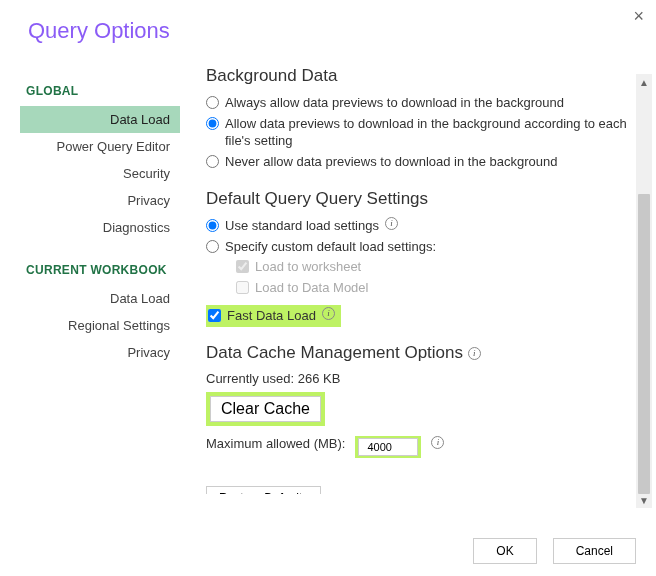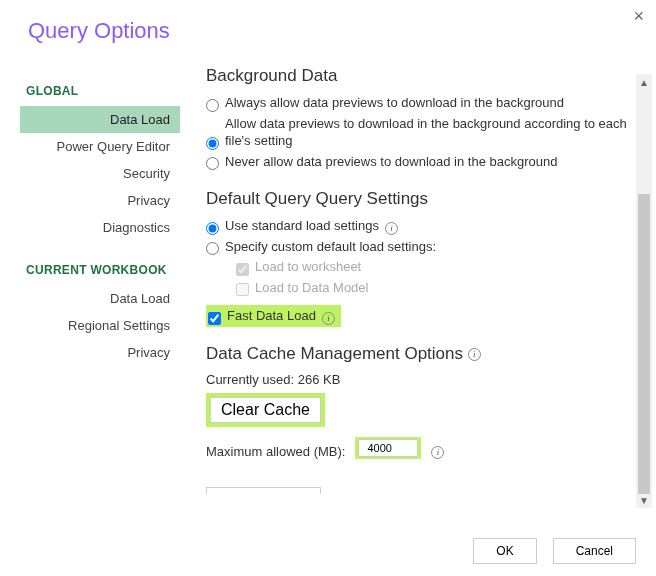--- a/index.html
+++ b/index.html
@@ -64,21 +64,21 @@
     position: relative;
   }
   .section-heading {
     font-size: 17px;
     font-weight: 400;
     color: #333;
     margin: 2px 0 8px 0;
   }
   .radio-row, .check-row {
     display: flex;
-    align-items: flex-end;
+    align-items: flex-start;
     gap: 6px;
     margin: 3px 0;
     font-size: 13px;
     line-height: 1.35;
   }
   .radio-row input[type=radio], .check-row input[type=checkbox] {
     margin: 2px 0 0 0;
     flex-shrink: 0;
   }
   .info-icon {
@@ -114,21 +114,21 @@
   .btn-small { padding: 3px 10px; font-size: 16px; }
   .input-num {
     border: 1px solid #ccc;
     width: 60px;
     font-size: 11px;
     padding: 2px 8px;
     font-family: inherit;
   }
   .max-row {
     display: flex;
-    align-items: flex-end;
+    align-items: flex-start;
     gap: 10px;
     margin-top: 10px;
   }
   .footer-btns {
     position: absolute;
     bottom: 12px;
     right: 20px;
     display: flex;
     gap: 16px;
   }

